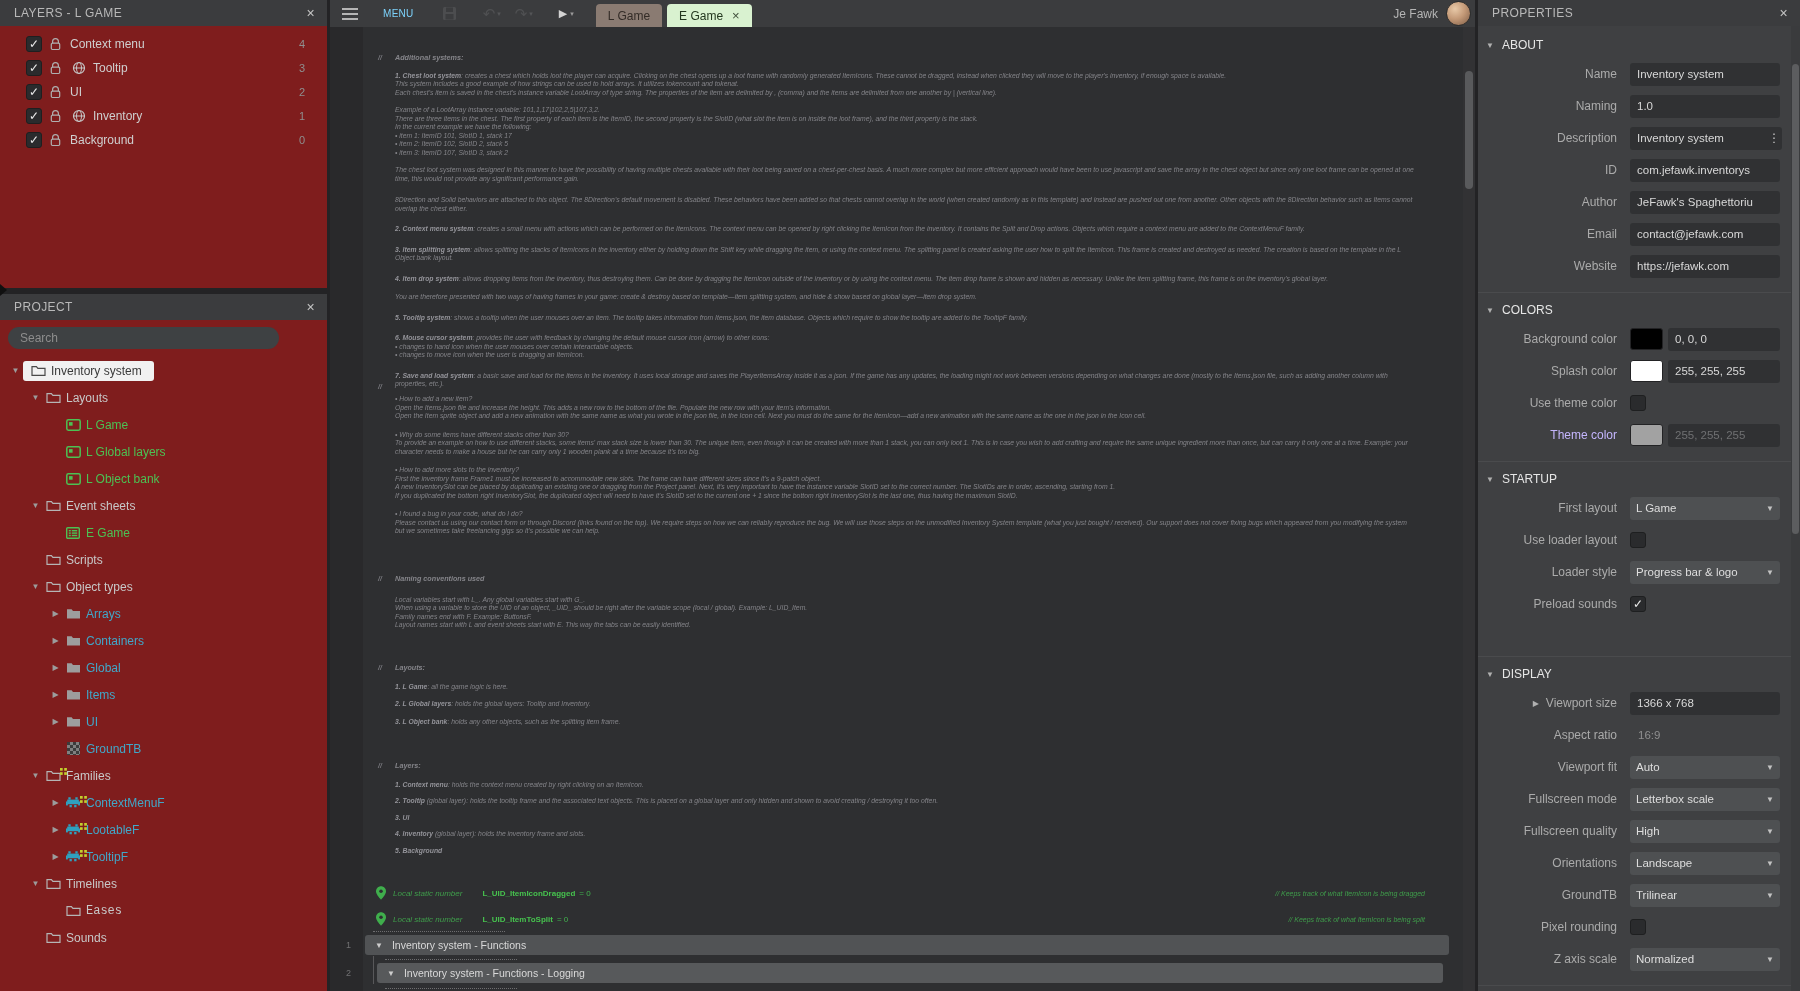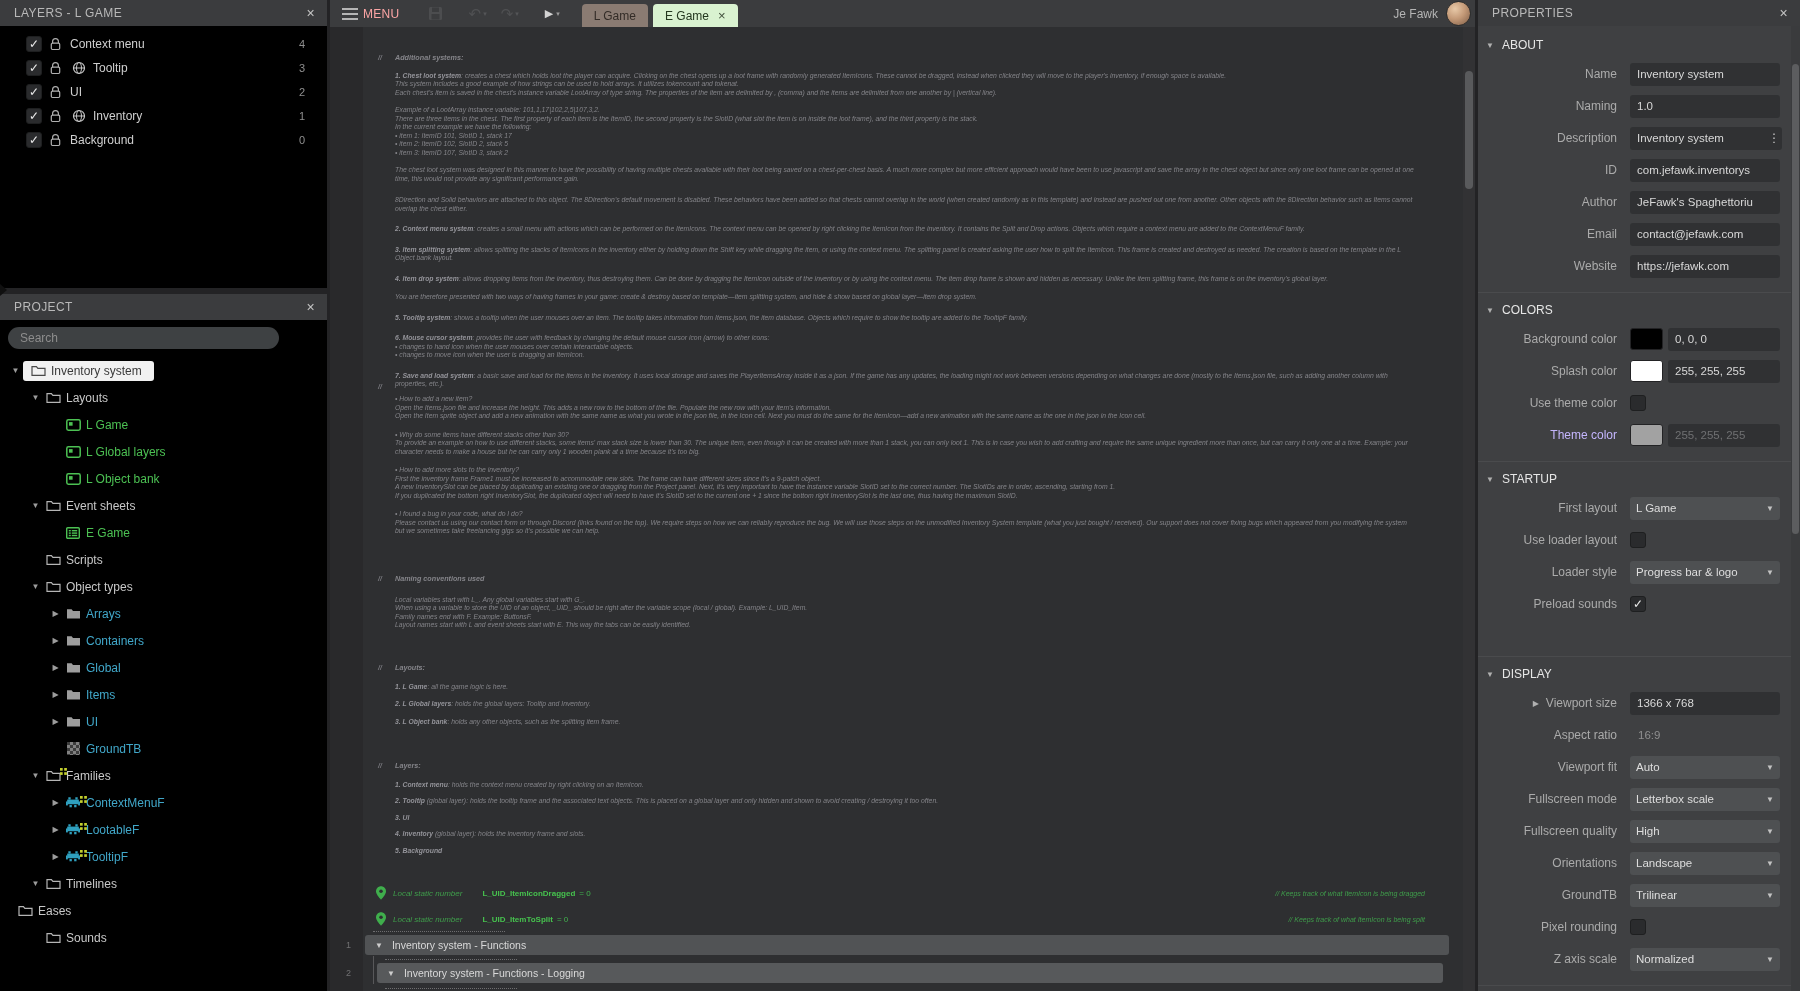--- a/index.html
+++ b/index.html
@@ -2,21 +2,21 @@
 <html><head>
 <meta charset="utf-8">
 <style>
   * { margin:0; padding:0; box-sizing:border-box; }
   html,body { width:1800px; height:991px; overflow:hidden; background:#232325;
     font-family:"Liberation Sans", sans-serif; -webkit-font-smoothing:antialiased; }
   .app { display:flex; width:1800px; height:991px; }
 
   
   .left-col { width:327px; height:100%; display:flex; flex-direction:column; background:#232325; position:relative; }
-  .panel { background:#000000; }
+  .panel { background:#7f1d1d; }
   .panel-h { height:26px; background:#3b3c3e; display:flex; align-items:center; padding:0 10px 0 14px;
     color:#b9b9b9; font-size:12px; letter-spacing:.4px; }
   .panel-h .x { margin-left:auto; color:#c4c4c4; font-size:14px; cursor:pointer; padding:0 2px; }
   .layers-panel { height:288px; }
   .layer-row { display:flex; align-items:center; height:24px; padding-left:26px; color:#cfcfcf; font-size:12px; }
   .cb { width:16px; height:16px; background:#2a2b2d; border:1px solid #1e1f20; border-radius:3px;
     display:inline-flex; align-items:center; justify-content:center; flex:0 0 auto; }
   .cb .ck { color:#e8e8e8; font-size:12px; line-height:1; }
   .licon { width:19px; display:inline-flex; justify-content:center; margin-left:4px; flex:0 0 auto; }
   .lname { margin-left:5px; }
@@ -43,21 +43,21 @@
   .checker { width:13px; height:13px; background-color:#3c3c3c;
     background-image:linear-gradient(45deg,#808080 25%,transparent 25%,transparent 75%,#808080 75%),
                      linear-gradient(45deg,#808080 25%,transparent 25%,transparent 75%,#808080 75%);
     background-size:6px 6px; background-position:0 0,3px 3px; }
 
   
   .center-col { flex:1; display:flex; flex-direction:column; margin:0 3px; min-width:0; }
   .toolbar { height:27px; background:#3b3c3e; display:flex; align-items:center; padding-left:12px; flex:0 0 auto; }
   .tb-item { display:inline-flex; align-items:center; }
   .burger svg { display:block; }
-  .menu-label { color:#fca5a5; font-size:12px; margin-left:5px; letter-spacing:.3px; }
+  .menu-label { color:#7dd3fc; font-size:10px; margin-left:25px; letter-spacing:.3px; }
   .tb-disabled { opacity:.55; }
   .arrow-ic { color:#606163; font-size:15px; line-height:1; }
   .mini-dd { color:#6a6b6d; font-size:7px; margin-left:2px; }
   .play-ic { color:#d3d3d3; font-size:11px; }
   .play-dd { color:#9a9a9a; font-size:7px; margin-left:3px; }
   .tabs { display:flex; align-items:flex-end; height:100%; margin-left:22px; }
   .tab { height:23px; display:flex; align-items:center; padding:0 12px; font-size:12px;
     border-radius:4px 4px 0 0; margin-right:5px; white-space:nowrap; }
   .tab-layout { background:#8a7b72; color:#332c27; }
   .tab-active { background:#d9f2d0; color:#24381f; }
@@ -462,21 +462,21 @@
           </div>
           <div class="trow" style="padding-left: 28px;">
             <span class="texp">▼</span>
             <span class="ticon">
               <svg width="15" height="13" viewBox="0 0 15 13">
                 <path d="M1 2.6h4.4l1.5 1.7H14v7.1H1z" fill="none" stroke="#b5b5b5" stroke-width="1.2"></path>
               </svg>
             </span>
             <span class="tlabel">Timelines</span>
           </div>
-          <div class="trow" style="">
+          <div class="trow" style="padding-left: 48px; font-family: Liberation Mono, monospace;">
             <span class="texp"></span>
             <span class="ticon">
               <svg width="15" height="13" viewBox="0 0 15 13">
                 <path d="M1 2.6h4.4l1.5 1.7H14v7.1H1z" fill="none" stroke="#b5b5b5" stroke-width="1.2"></path>
               </svg>
             </span>
             <span class="tlabel">Eases</span>
           </div>
           <div class="trow" style="padding-left: 28px;">
             <span class="texp"></span>

